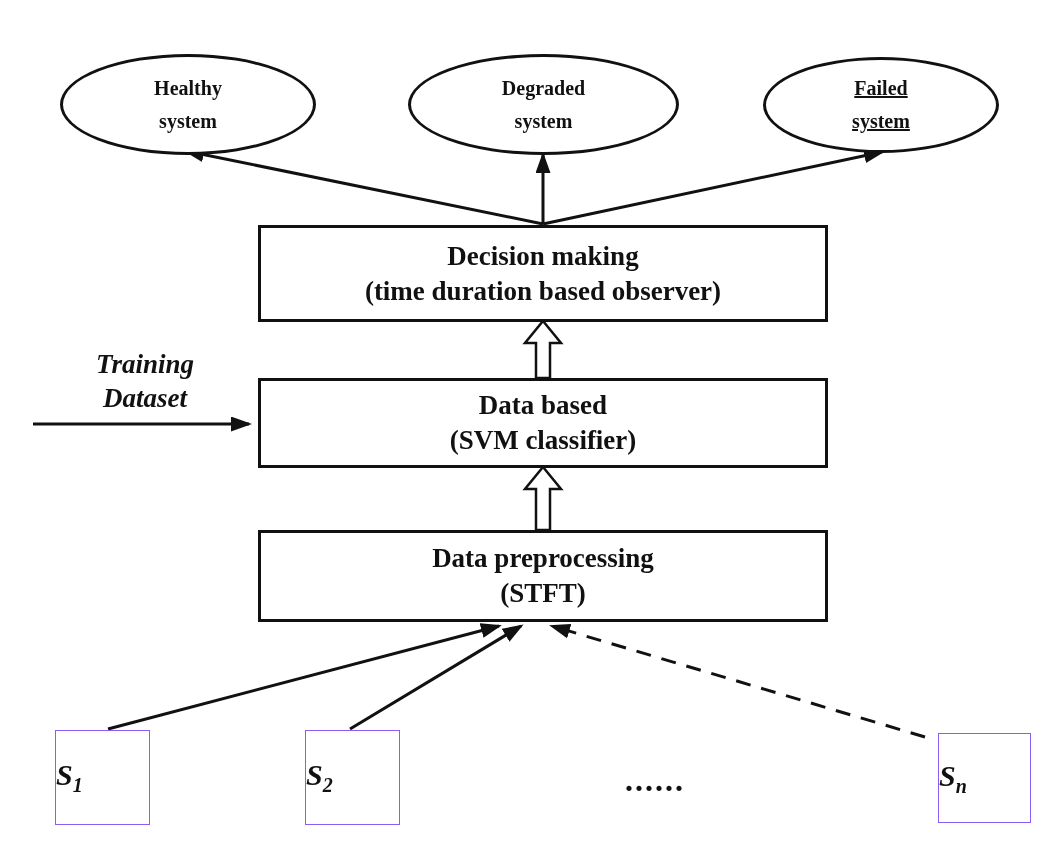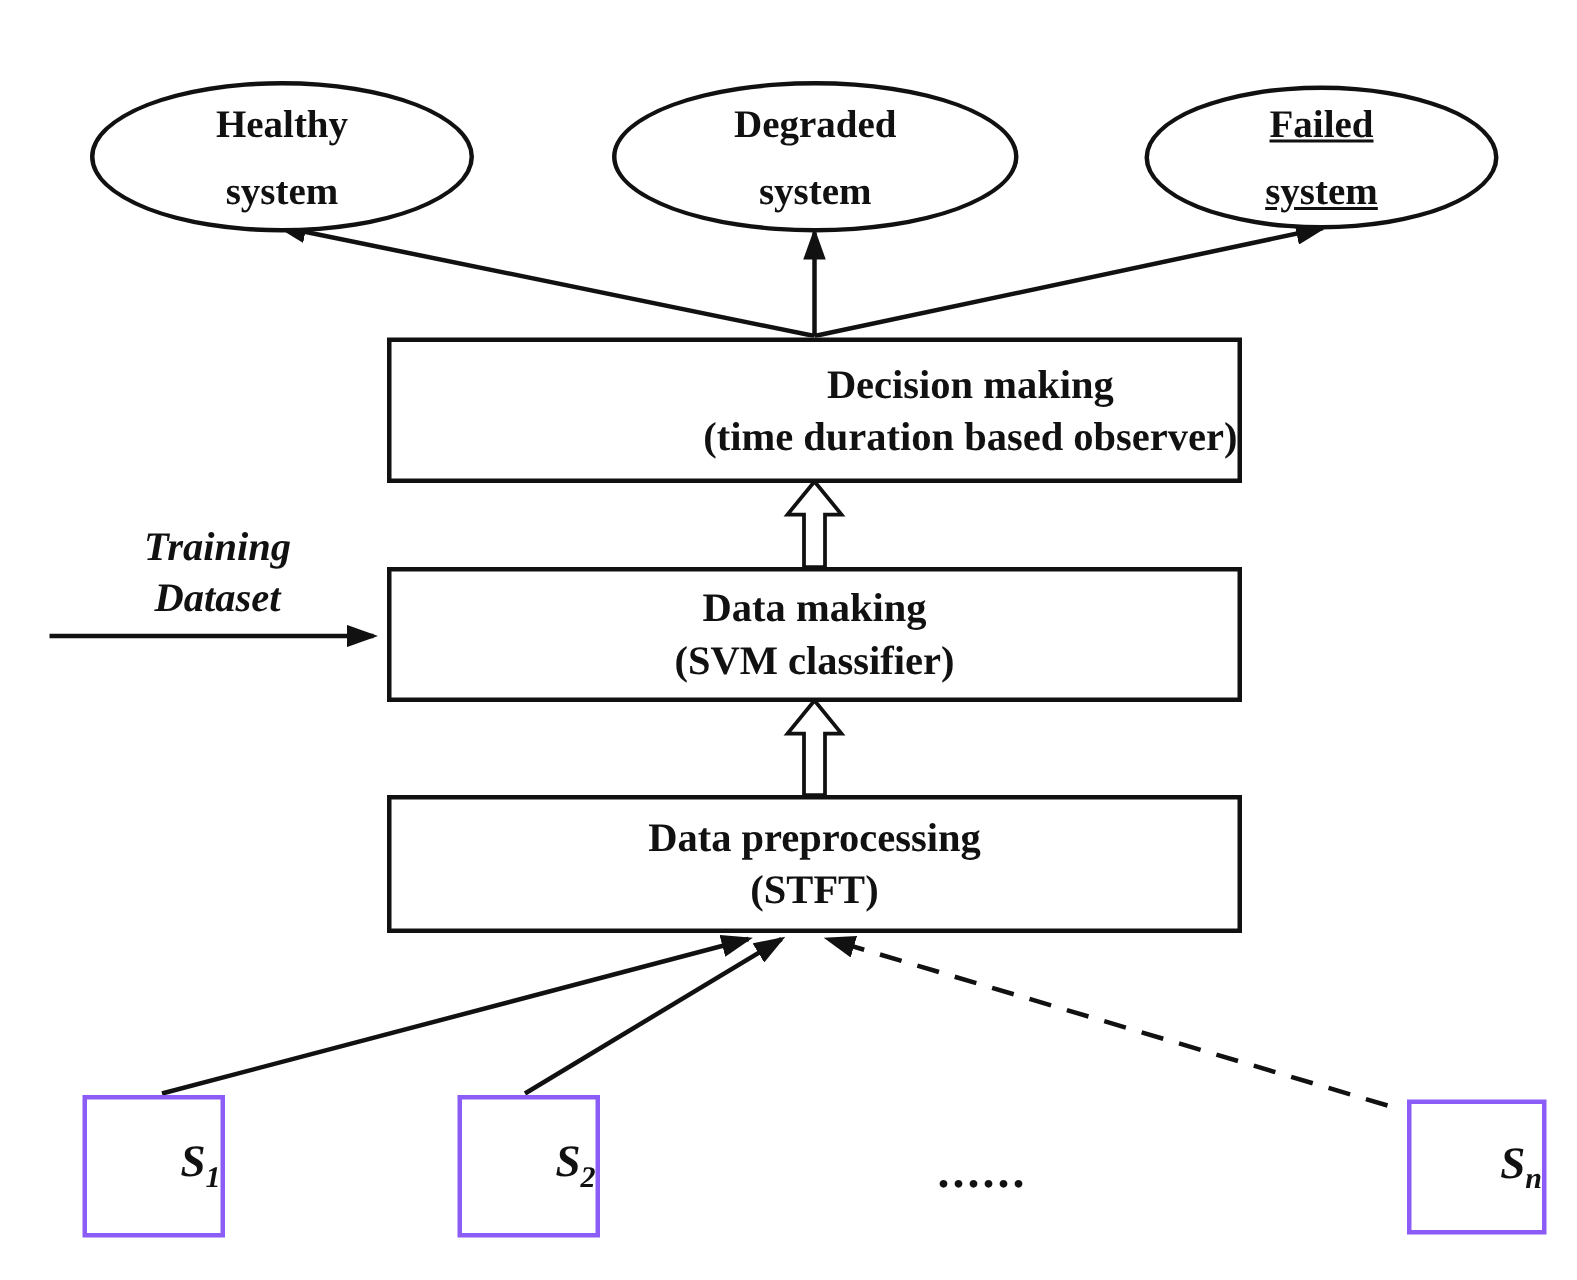--- a/index.html
+++ b/index.html
@@ -39,22 +39,22 @@
     background: #ffffff;
     display: flex;
     align-items: center;
     justify-content: center;
     box-sizing: border-box;
   }
   .shape-label {
     font-weight: bold;
     white-space: pre-line;
     text-align: center;
-    font-size: 26px;
-    line-height: 45px;
+    font-size: 20px;
+    line-height: 33px;
   }
   .stage-box .shape-label {
     font-size: 27px;
     line-height: 35px;
   }
   .training-label {
     position: absolute;
     left: 55px;
     top: 347px;
     width: 180px;
@@ -62,27 +62,26 @@
     font-size: 27px;
     line-height: 34px;
     text-align: center;
     white-space: pre-line;
     font-style: italic;
   }
   .sensor-box {
     position: absolute;
     width: 95px;
     height: 95px;
-    border: 3px solid #8b5cf6;
+    border: 1px solid #8b5cf6;
     background: #ffffff;
     display: flex;
     align-items: center;
-    justify-content: flex-end;
+    justify-content: flex-start;
     box-sizing: border-box;
-    padding-left: 25px;
   }
   .sensor-label {
     font-style: italic;
     font-weight: bold;
     font-size: 30px;
   }
   .sensor-sub {
     font-style: italic;
     font-weight: bold;
     font-size: 20px;
@@ -131,26 +130,26 @@
   </div>
   <div class="ellipse" style="left:408px; top:54px; width:265px; height:95px;align-items:center;">
     <div class="shape-label">Degraded
 system</div>
   </div>
   <div class="ellipse" style="left:763px; top:57px; width:230px; height:90px;text-decoration:underline;">
     <div class="shape-label">Failed
 system</div>
   </div>
 
-  <div class="stage-box" style="top:225px; height:97px;justify-content:flex-end;">
+  <div class="stage-box" style="top:225px; height:97px;">
     <div class="shape-label">Decision making
 (time duration based observer)</div>
   </div>
   <div class="stage-box" style="top:378px; height:90px;">
-    <div class="shape-label">Data making
+    <div class="shape-label">Data based
 (SVM classifier)</div>
   </div>
   <div class="stage-box" style="top:530px; height:92px;">
     <div class="shape-label">Data preprocessing
 (STFT)</div>
   </div>
 
   <div class="training-label">Training
 Dataset</div>
 

